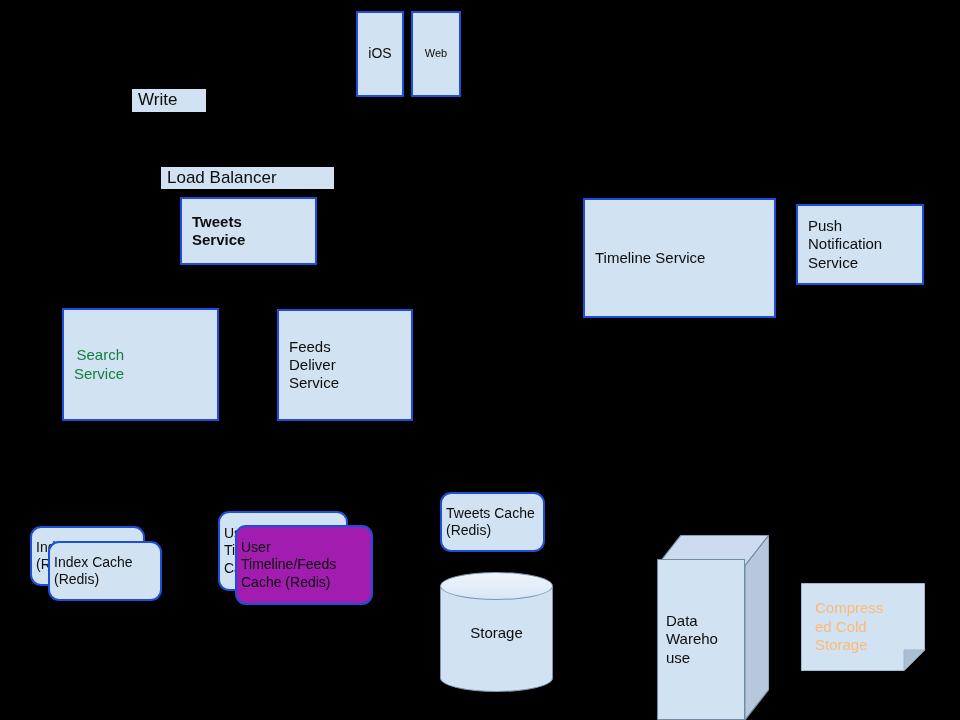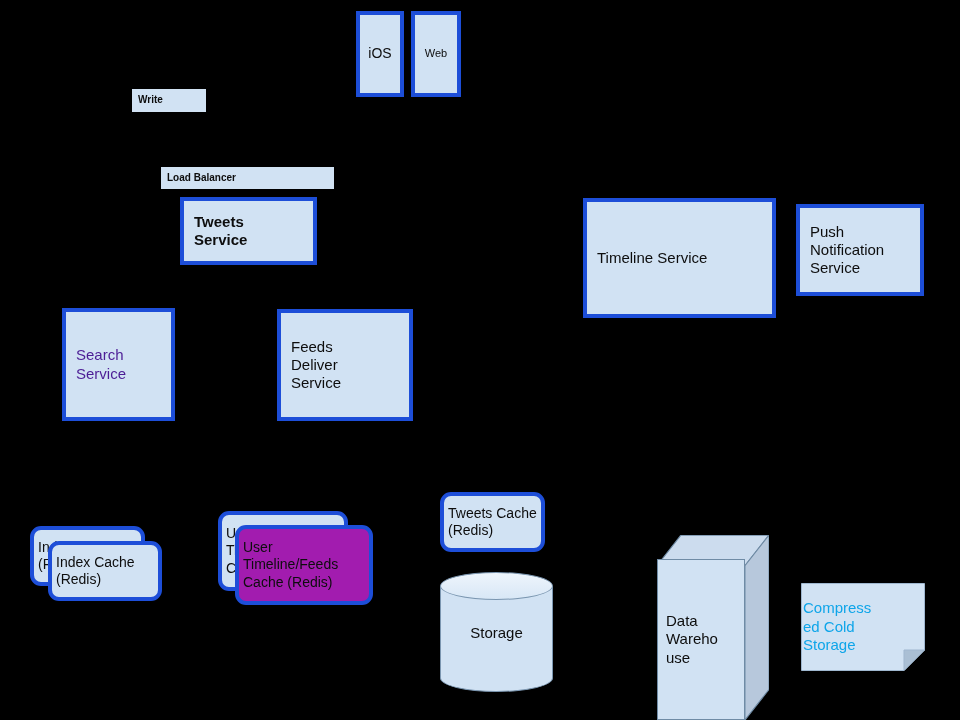--- a/index.html
+++ b/index.html
@@ -13,42 +13,41 @@
     height: 720px;
     background: #000000;
     overflow: hidden;
     font-family: "Liberation Sans", sans-serif;
     color: #0d0d0d;
   }
   .node {
     position: absolute;
     box-sizing: border-box;
     background: #d1e2f3;
-    border: 4px solid #1d4ed8;
+    border: 2px solid #1d4ed8;
     color: #0d0d0d;
     line-height: 1.22;
   }
   
   .rect {
     display: flex;
     align-items: center;
     justify-content: flex-start;
     padding: 0 10px;
     font-size: 15px;
     white-space: pre-line;
   }
   
   .chip {
     display: flex;
     align-items: center;
     justify-content: flex-start;
     padding: 0 6px;
-    font-size: 10px;
+    font-size: 17px;
     border: none;
-    font-weight: bold;
   }
   
   .tiny {
     display: flex;
     align-items: center;
     justify-content: center;
     text-align: center;
     font-size: 11px;
   }
   .tiny.big {
@@ -141,48 +140,48 @@
     position: absolute;
     left: 0; top: 0;
     width: 100%; height: 100%;
   }
   .note .text {
     position: absolute;
     left: 0; top: 0; right: 0; bottom: 0;
     display: flex;
     align-items: center;
     justify-content: flex-start;
-    padding: 0 2px;
-    font-size: 15px;
-    white-space: pre-line;
-    color: #0ea5e9;
+    padding: 0 14px;
+    font-size: 15px;
+    white-space: pre-line;
+    color: #fdba74;
     line-height: 1.25;
     border-radius: 30px;
   }
 </style>
 </head>
 <body>
 
 <div id="canvas" style="background: rgb(0, 0, 0);">
 
   <div class="node tiny big" style="left: 356px; top: 11px; width: 48px; height: 86px; background: rgb(209, 226, 243); color: rgb(13, 13, 13);">iOS</div>
   <div class="node tiny" style="left: 411px; top: 11px; width: 50px; height: 86px; background: rgb(209, 226, 243); color: rgb(13, 13, 13);">Web</div>
 
   <div class="node chip" style="left: 132px; top: 89px; width: 74px; height: 23px; background: rgb(209, 226, 243); color: rgb(13, 13, 13);">Write</div>
   <div class="node chip" style="left: 161px; top: 167px; width: 173px; height: 22px; background: rgb(209, 226, 243); color: rgb(13, 13, 13);">Load Balancer</div>
 
   <div class="node rect" style="left: 180px; top: 197px; width: 137px; height: 68px; background: rgb(209, 226, 243); color: rgb(13, 13, 13); font-weight: bold;">Tweets
 Service</div>
-  <div class="node rect" style="left: 62px; top: 308px; width: 113px; height: 113px; background: rgb(209, 226, 243); color: #4c1d95;">Search
+  <div class="node rect" style="left: 62px; top: 308px; width: 157px; height: 113px; background: rgb(209, 226, 243); color: #15803d; text-align: right;">Search
 Service</div>
   <div class="node rect" style="left: 277px; top: 309px; width: 136px; height: 112px; background: rgb(209, 226, 243); color: rgb(13, 13, 13);">Feeds
 Deliver
 Service</div>
   <div class="node rect" style="left: 583px; top: 198px; width: 193px; height: 120px; background: rgb(209, 226, 243); color: rgb(13, 13, 13);">Timeline Service</div>
-  <div class="node rect" style="left: 796px; top: 204px; width: 128px; height: 92px; background: rgb(209, 226, 243); color: rgb(13, 13, 13);">Push
+  <div class="node rect" style="left: 796px; top: 204px; width: 128px; height: 81px; background: rgb(209, 226, 243); color: rgb(13, 13, 13);">Push
 Notification
 Service</div>
 
   <div class="node card back" style="left: 30px; top: 526px; width: 115px; height: 60px; background: rgb(209, 226, 243); color: rgb(13, 13, 13);">Index Cache
 (Redis)</div>
   <div class="node card" style="left: 48px; top: 541px; width: 114px; height: 60px; background: rgb(209, 226, 243); color: rgb(13, 13, 13);">Index Cache
 (Redis)</div>
 
   <div class="node card back" style="left: 218px; top: 511px; width: 130px; height: 80px; background: rgb(209, 226, 243); color: rgb(13, 13, 13);">User
 Timeline/Feeds

